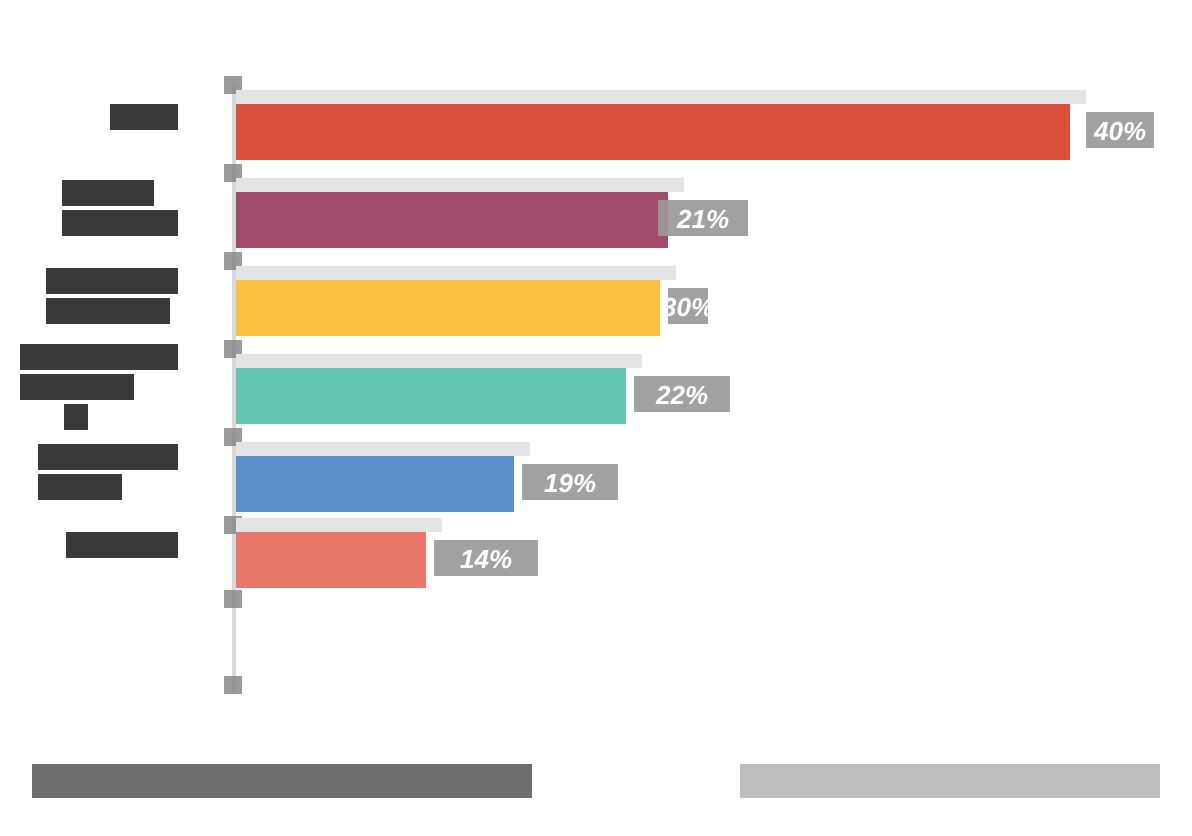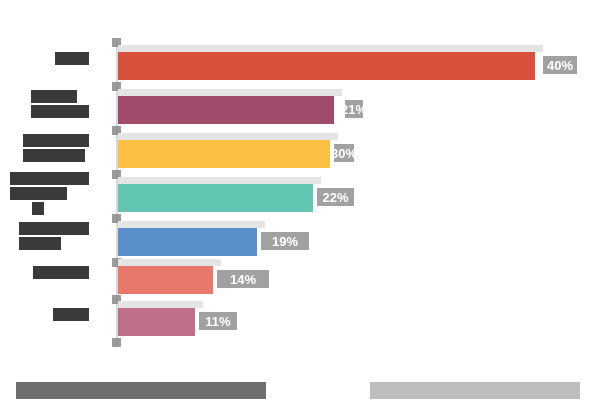--- a/index.html
+++ b/index.html
@@ -50,20 +50,21 @@
     background: #8a8a8a;
     opacity: .85;
   }
 
   
   .row {
     position: absolute;
     left: 0;
     width: 596px;
     height: 42px;
+    font-style: italic;
   }
 
   .cat-label {
     position: absolute;
     right: 507px;
     display: flex;
     flex-direction: column;
     align-items: flex-start;
     gap: 2px;
   }
@@ -171,21 +172,21 @@
     </div>
 
     <div class="row" style="top:88px">
       <div class="cat-label" style="top:2px">
         <div class="redact-line" style="width:46px"></div>
         <div class="redact-line" style="width:58px"></div>
       </div>
       <div class="bar-track">
         <div class="bar-shadow" style="width:224px"></div>
         <div class="bar" style="width:216px;background:#a04a6c"></div>
-        <div class="bar-value" style="left:227px;width:18px">21%</div>
+        <div class="bar-value" style="left:211px;width:45px">21%</div>
       </div>
     </div>
 
     <div class="row" style="top:132px">
       <div class="cat-label" style="top:2px">
         <div class="redact-line" style="width:66px"></div>
         <div class="redact-line" style="width:62px"></div>
       </div>
       <div class="bar-track">
         <div class="bar-shadow" style="width:220px"></div>
@@ -196,21 +197,21 @@
 
     <div class="row" style="top:176px">
       <div class="cat-label" style="top:-4px">
         <div class="redact-line" style="width:79px"></div>
         <div class="redact-line" style="width:57px"></div>
         <div class="redact-line" style="width:12px;margin-left:22px"></div>
       </div>
       <div class="bar-track">
         <div class="bar-shadow" style="width:203px"></div>
         <div class="bar" style="width:195px;background:#62c6b2"></div>
-        <div class="bar-value" style="left:199px;width:37px">22%</div>
+        <div class="bar-value" style="left:199px;width:48px">22%</div>
       </div>
     </div>
 
     <div class="row" style="top:220px">
       <div class="cat-label" style="top:2px">
         <div class="redact-line" style="width:70px"></div>
         <div class="redact-line" style="width:42px"></div>
       </div>
       <div class="bar-track">
         <div class="bar-shadow" style="width:147px"></div>
@@ -223,30 +224,20 @@
       <div class="cat-label" style="top:8px">
         <div class="redact-line" style="width:56px"></div>
       </div>
       <div class="bar-track">
         <div class="bar-shadow" style="width:103px"></div>
         <div class="bar" style="width:95px;background:#e8786a"></div>
         <div class="bar-value" style="left:99px;width:52px">14%</div>
       </div>
     </div>
 
-    <div class="row" style="top:300px">
-      <div class="cat-label" style="top:8px">
-        <div class="redact-line" style="width:36px"></div>
-      </div>
-      <div class="bar-track">
-        <div class="bar-shadow" style="width:85px"></div>
-        <div class="bar" style="width:77px;background:#bf6e87"></div>
-        <div class="bar-value" style="left:81px;width:38px">11%</div>
-      </div>
-    </div>
 
   </div>
 
   <div class="footer">
     <div class="footer-block footer-left"></div>
     <div class="footer-block footer-right"></div>
   </div>
 
 </div>
 

